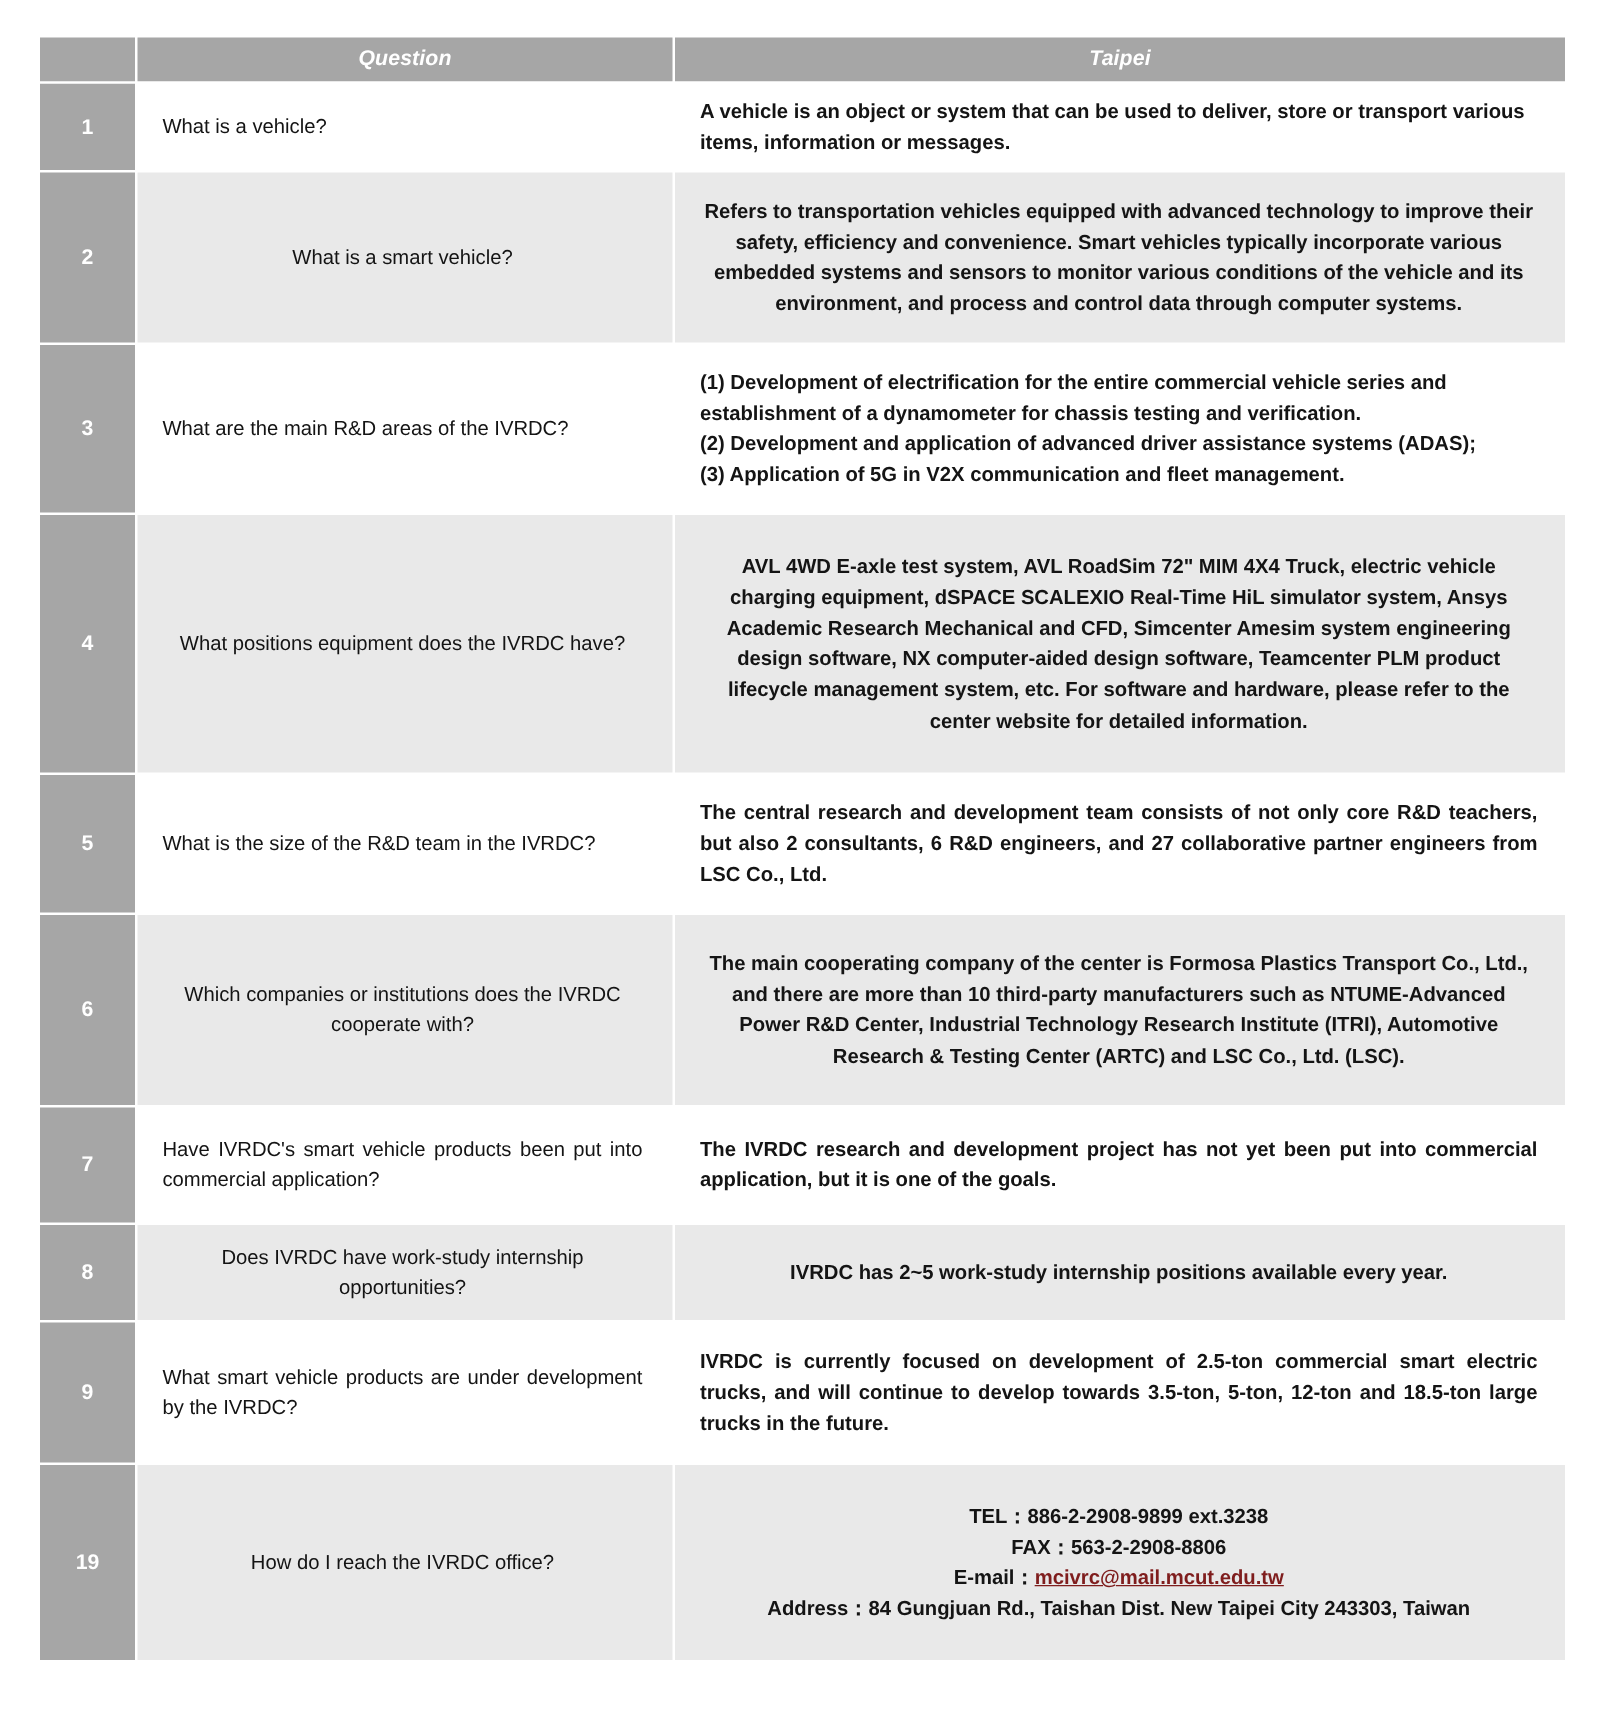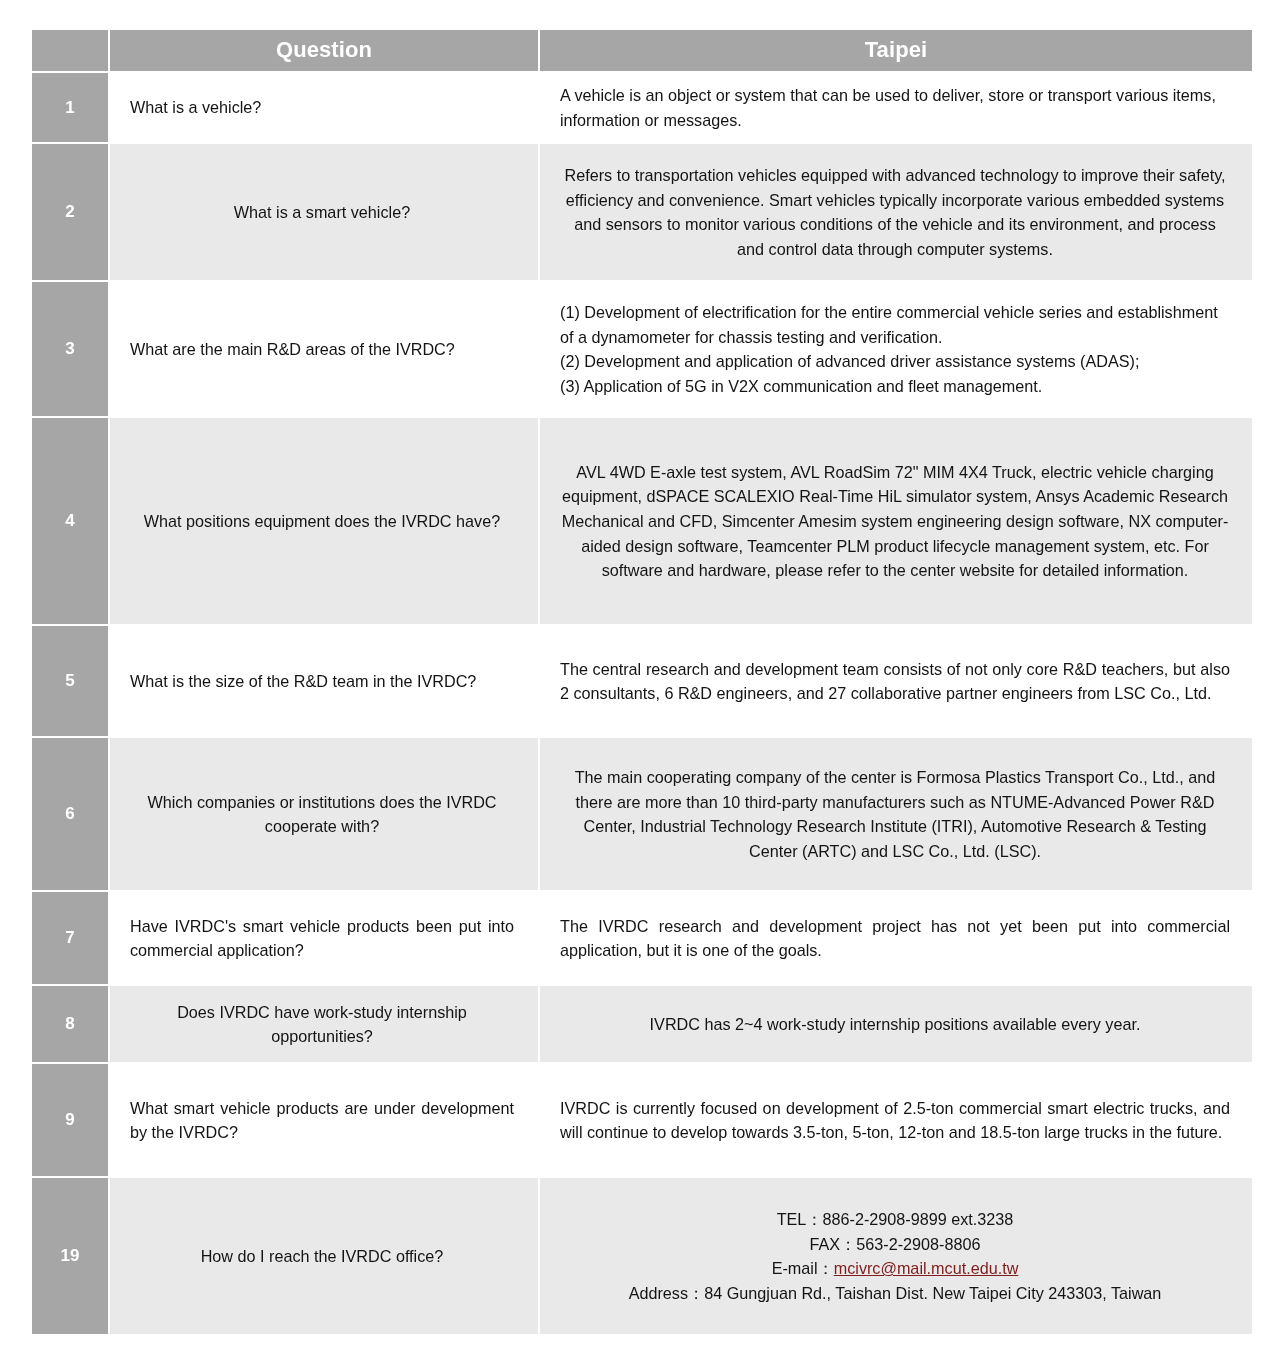--- a/index.html
+++ b/index.html
@@ -30,25 +30,26 @@
   }
 
   col.c-num   { width: 76px; }
   col.c-q     { width: 428px; }
   col.c-a     { width: 712px; }
 
   
   thead th {
     background: #a6a6a6;
     color: #ffffff;
-    font-size: 22px;
+    font-size: 17px;
     font-weight: bold;
     padding: 7px 4px 8px 4px;
     vertical-align: middle;
     letter-spacing: 0.1px;
+    font-style: italic;
   }
   thead th.h-num {
     background: #a6a6a6;
   }
 
   
   td.num {
     background: #a6a6a6;
     color: #ffffff;
     font-size: 17px;
@@ -61,21 +62,21 @@
   td.q, td.a {
     font-size: 16.2px;
     line-height: 1.52;
     vertical-align: middle;
     padding: 10px 14px 10px 14px;
     text-align: justify;
     text-justify: inter-word;
     color: #141414;
   }
   td.q { padding-left: 20px; padding-right: 24px; }
-  td.a { padding-left: 20px; padding-right: 22px; }
+  td.a { padding-left: 20px; padding-right: 22px; font-weight: bold; }
 
   tr.odd td.q, tr.odd td.a { background: #ffffff; }
   tr.even td.q, tr.even td.a { background: #e9e9e9; text-align: center; }
 
   td.a.noj { text-align: left; }
   td.q.noj { text-align: left; }
 
   .line { display: block; }
   .email-link {
     text-decoration: underline;
@@ -143,21 +144,21 @@
 
       <tr class="odd" style="height:92px">
         <td class="num">7</td>
         <td class="q">Have IVRDC's smart vehicle products been put into commercial application?</td>
         <td class="a">The IVRDC research and development project has not yet been put into commercial application, but it is one of the goals.</td>
       </tr>
 
       <tr class="even" style="height:76px">
         <td class="num">8</td>
         <td class="q">Does IVRDC have work-study internship opportunities?</td>
-        <td class="a noj">IVRDC has 2~4 work-study internship positions available every year.</td>
+        <td class="a noj">IVRDC has 2~5 work-study internship positions available every year.</td>
       </tr>
 
       <tr class="odd" style="height:112px">
         <td class="num">9</td>
         <td class="q">What smart vehicle products are under development by the IVRDC?</td>
         <td class="a">IVRDC is currently focused on development of 2.5-ton commercial smart electric trucks, and will continue to develop towards 3.5-ton, 5-ton, 12-ton and 18.5-ton large trucks in the future.</td>
       </tr>
 
       <tr class="even" style="height:156px">
         <td class="num">19</td>

